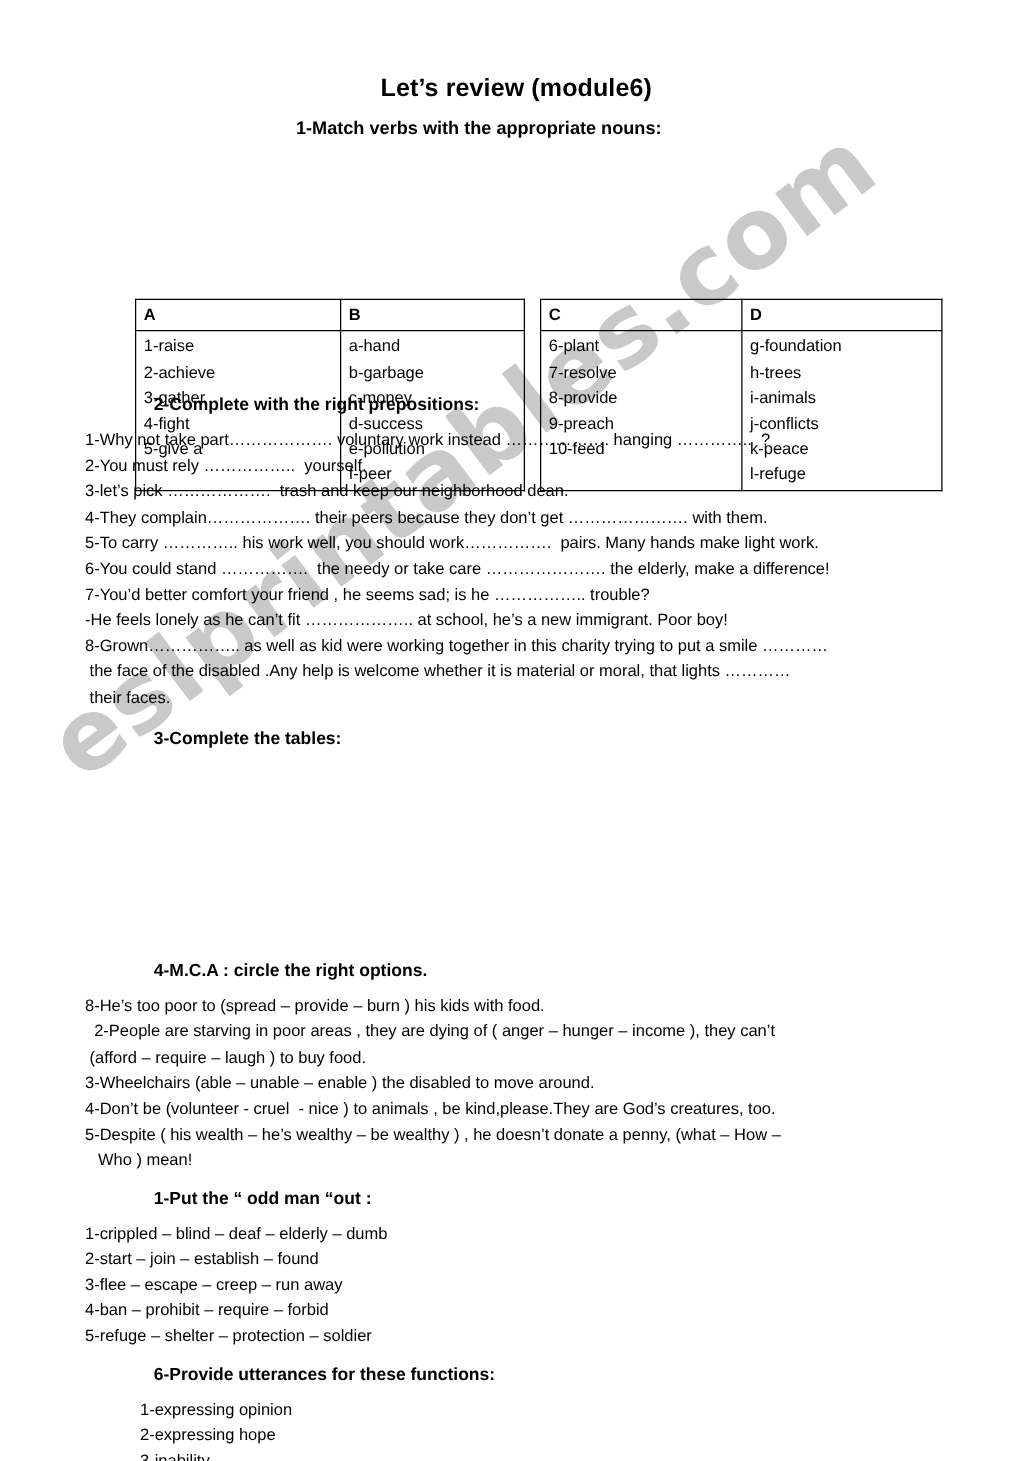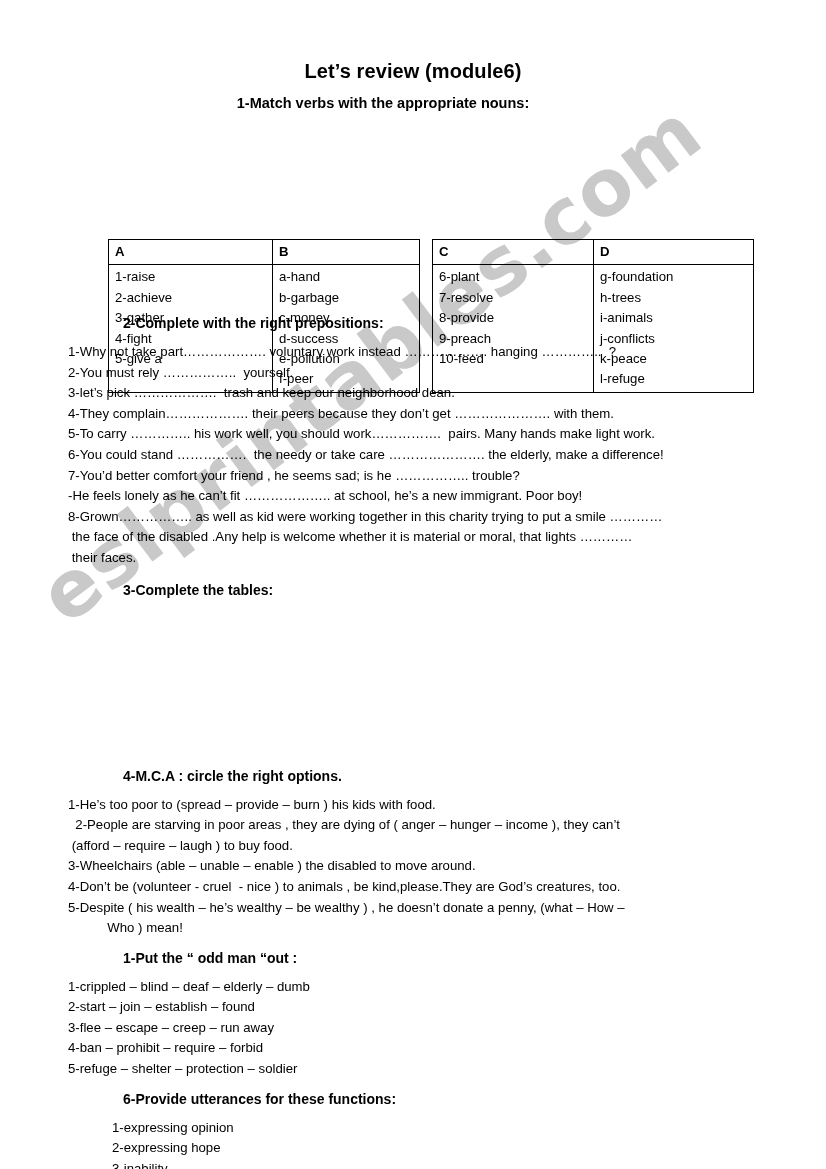--- a/index.html
+++ b/index.html
@@ -70,21 +70,21 @@
   }
 
   .body-line {
     font-size: 13.2px;
     margin: 0;
     padding-left: 68px;
     line-height: 20.6px;
     white-space: pre-wrap;
   }
   .body-line.indent {
-    padding-left: 100px;
+    padding-left: 71px;
   }
 
   
   table.grid {
     border-collapse: collapse;
     table-layout: fixed;
     background: transparent;
   }
   table.grid td, table.grid th {
     border: 1px solid #000000;
@@ -235,21 +235,21 @@
             <td>various</td>
             <td></td>
           </tr>
 
         </tbody>
       </table>
     </div>
 
     <div class="section-heading">4-M.C.A : circle the right options.</div>
     <div>
-      <div class="body-line">1-He’s too poor to (spread – provide – burn ) his kids with food.</div>
+      <div class="body-line">8-He’s too poor to (spread – provide – burn ) his kids with food.</div>
       <div class="body-line">  2-People are starving in poor areas , they are dying of ( anger – hunger – income ), they can’t</div>
       <div class="body-line"> (afford – require – laugh ) to buy food.</div>
       <div class="body-line">3-Wheelchairs (able – unable – enable ) the disabled to move around.</div>
       <div class="body-line">4-Don’t be (volunteer - cruel  - nice ) to animals , be kind,please.They are God’s creatures, too.</div>
       <div class="body-line">5-Despite ( his wealth – he’s wealthy – be wealthy ) , he doesn’t donate a penny, (what – How –</div>
       <div class="body-line indent">  Who ) mean!</div>
     </div>
 
     <div class="section-heading">1-Put the “ odd man “out :</div>
     <div>

